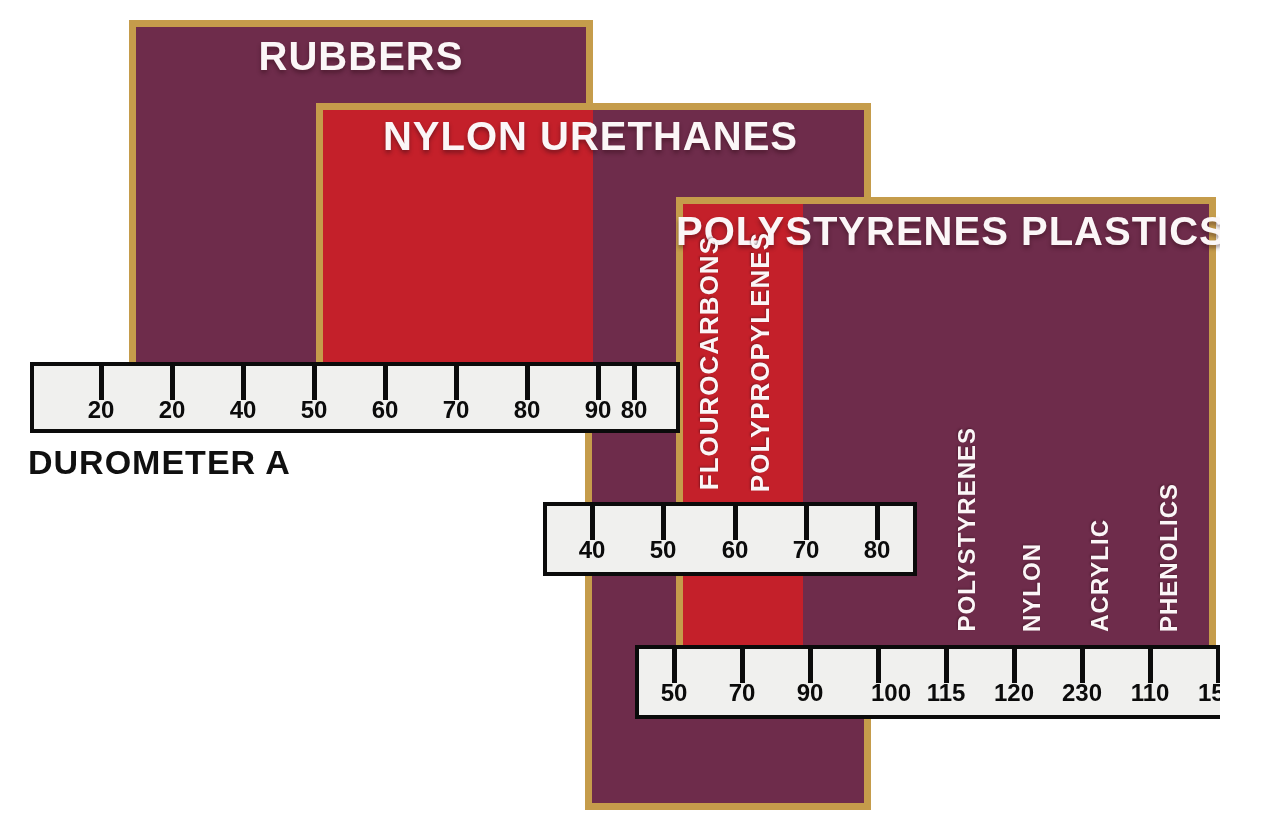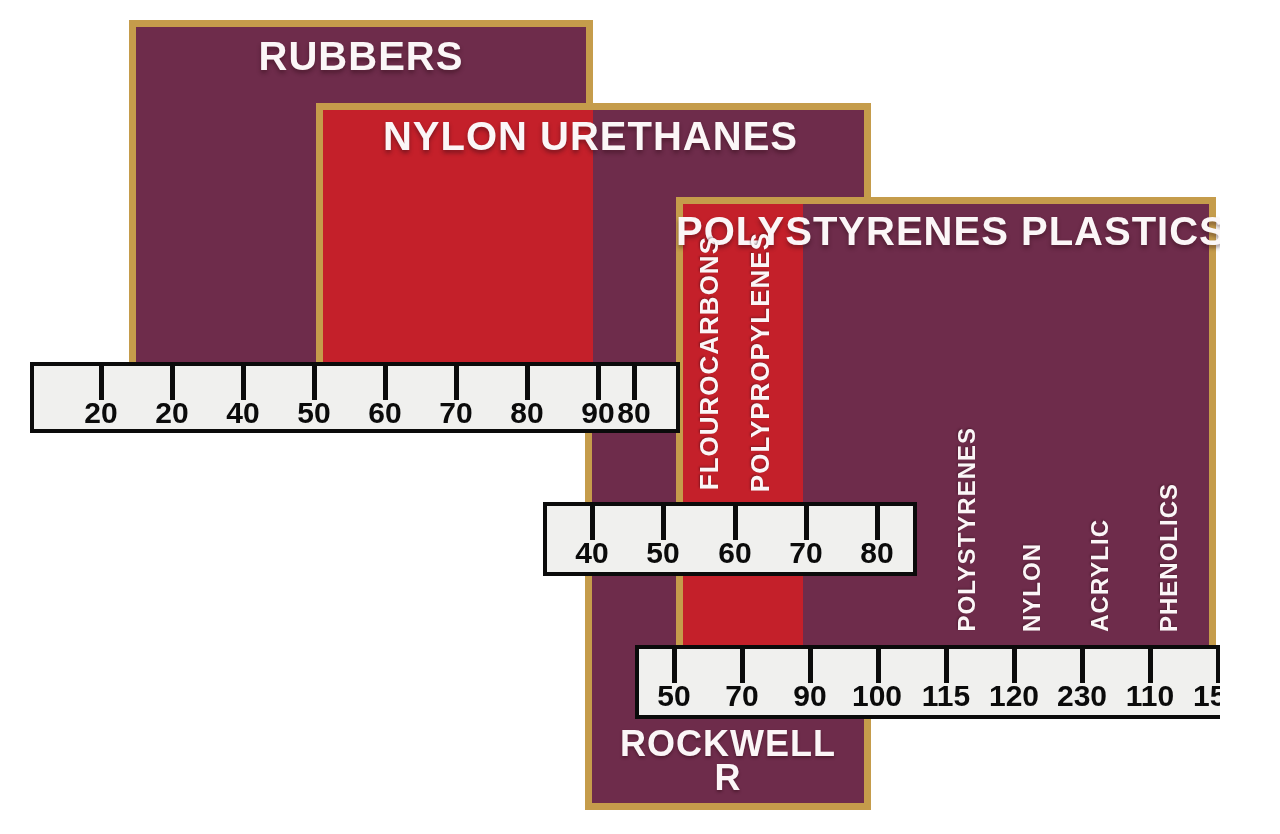--- a/index.html
+++ b/index.html
@@ -93,21 +93,21 @@
   .ruler-durometer-a{left:30px;top:362px;width:650px;height:71px;}
   .ruler-durometer-d{left:543px;top:502px;width:374px;height:74px;}
   .ruler-rockwell-r{left:635px;top:645px;width:613px;height:74px;}
   .tick{
     position:absolute;top:0;width:5px;height:34px;
     background:var(--ruler-line);
   }
   .tick-label{
     position:absolute;top:30px;width:56px;
     text-align:center;
-    font-size:30px;font-weight:800;color:var(--ruler-line);
+    font-size:24px;font-weight:800;color:var(--ruler-line);
     white-space:nowrap;
   }
   
   .caption{
     position:absolute;font-weight:800;letter-spacing:1px;white-space:nowrap;
     z-index:8;
   }
   .caption-dark{
     left:28px;top:443px;
     color:var(--caption-dark);font-size:34px;
@@ -176,33 +176,30 @@
       <div class="tick-label" style="left: 302px;">80</div>
     </div>
   <div class="ruler ruler-rockwell-r">
       <div class="tick" style="left: 33px;"></div>
       <div class="tick-label" style="left: 7px;">50</div>
       <div class="tick" style="left: 101px;"></div>
       <div class="tick-label" style="left: 75px;">70</div>
       <div class="tick" style="left: 169px;"></div>
       <div class="tick-label" style="left: 143px;">90</div>
       <div class="tick" style="left: 237px;"></div>
-      <div class="tick-label" style="left: 210px;">100</div>
+      <div class="tick-label" style="left: 224px;">100</div>
       <div class="tick" style="left: 305px;"></div>
       <div class="tick-label" style="left: 279px;">115</div>
       <div class="tick" style="left: 373px;"></div>
       <div class="tick-label" style="left: 347px;">120</div>
       <div class="tick" style="left: 441px;"></div>
       <div class="tick-label" style="left: 415px;">230</div>
       <div class="tick" style="left: 509px;"></div>
       <div class="tick-label" style="left: 483px;">110</div>
       <div class="tick" style="left: 577px;"></div>
       <div class="tick-label" style="left: 551px;">150</div>
     </div>
 
-
-
-  <div class="caption caption-light caption-rockwell-r">
-    <span>ROCKWELL</span>
-    <span>R</span>
-  </div>
+  <div class="caption caption-dark">DUROMETER A</div>
+
+
 
 </div>
 
 </body></html>

